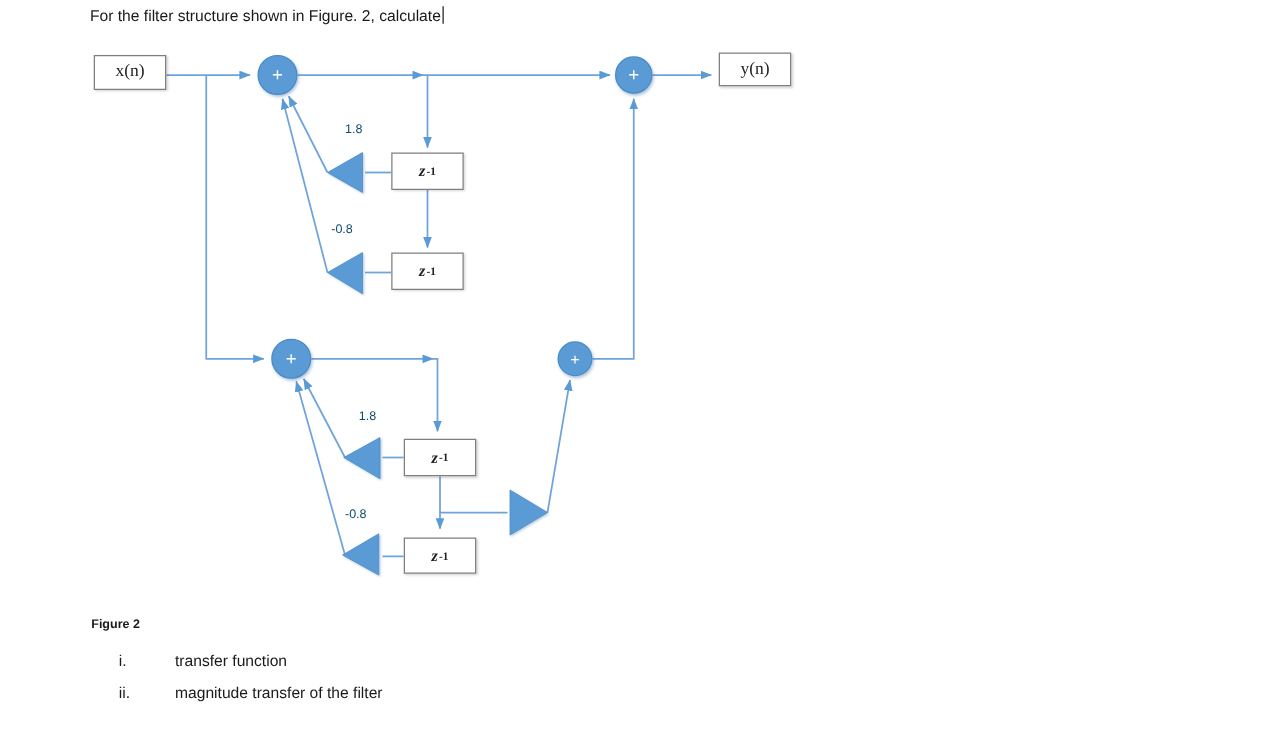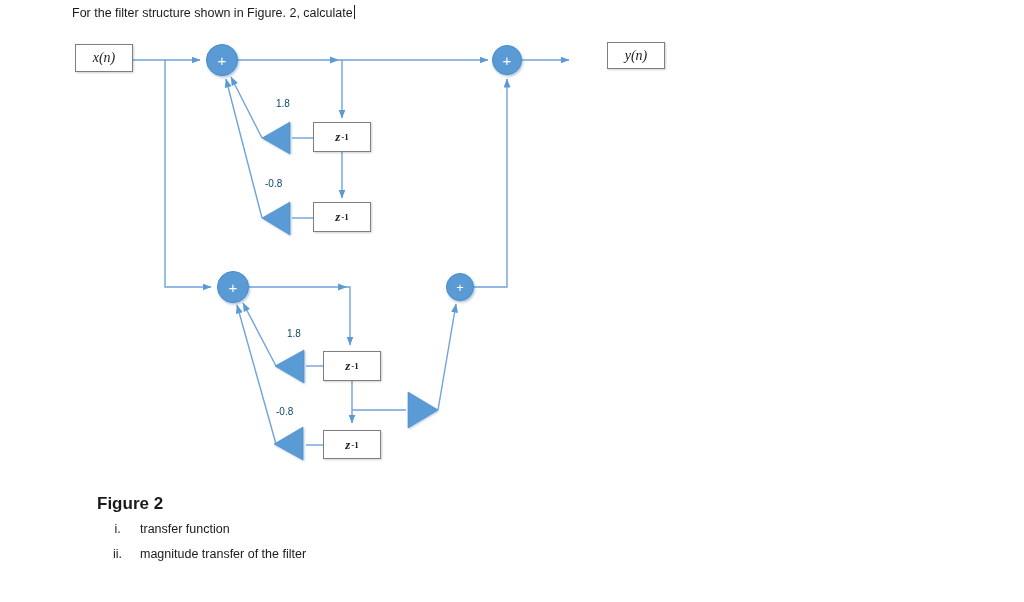--- a/index.html
+++ b/index.html
@@ -5,33 +5,33 @@
   html,body{margin:0;padding:0;background:#fff;}
   .page{position:relative;width:919px;height:602px;background:#ffffff;overflow:hidden;
         font-family:"Liberation Sans",sans-serif;color:#1f1f1f;padding-left:11px;}
   .abs{position:absolute;}
   .title-line{left:72px;top:5px;font-size:12.5px;color:#1a1a1a;white-space:nowrap;}
   .caret{display:inline-block;width:1px;height:14px;background:#222;vertical-align:-2px;margin-left:1px;}
   svg.wires{position:absolute;left:0;top:0;}
   .io-box{box-sizing:border-box;border:1.6px solid #7f7f7f;background:#fff;
           box-shadow:1px 1px 2px rgba(0,0,0,0.18);
           display:flex;align-items:center;justify-content:center;
-          font-family:"Liberation Serif",serif;font-style:italic;font-size:14px;color:#222;}
+          font-family:"Liberation Serif",serif;font-size:14px;color:#222;}
   .z-box{box-sizing:border-box;border:1.6px solid #7f7f7f;background:#fff;
          box-shadow:1px 1px 2px rgba(0,0,0,0.18);
          display:flex;align-items:center;justify-content:center;
          font-family:"Liberation Serif",serif;font-style:italic;font-weight:bold;font-size:13px;color:#222;}
   .z-box sup{font-size:9px;font-style:normal;margin-left:1px;line-height:0;}
   .adder{border-radius:50%;background:#5b9bd5;border:1px solid #4a8bc6;
          box-shadow:1px 1.5px 2.5px rgba(70,120,170,0.45);
          display:flex;align-items:center;justify-content:center;
          color:#fff;font-size:15px;font-weight:400;box-sizing:border-box;}
   .gain{font-size:10px;color:#0c4a6e;white-space:nowrap;}
-  .fig-caption{left:73px;top:494px;font-size:17px;font-weight:bold;color:#1a1a1a;margin-left:24px;}
-  .q-row{font-size:12.5px;color:#1a1a1a;white-space:nowrap;text-align:center;}
+  .fig-caption{left:73px;top:494px;font-size:10px;font-weight:bold;color:#1a1a1a;}
+  .q-row{font-size:12.5px;color:#1a1a1a;white-space:nowrap;}
   .q-num{display:inline-block;width:45px;}
   .tri{filter:drop-shadow(1px 1.5px 1px rgba(70,120,170,0.4));}
 </style>
 </head>
 <body>
 
 <div class="page">
 
   <div class="abs title-line">
     <span>For the filter structure shown in Figure. 2, calculate</span><span class="caret"></span>
@@ -87,21 +87,21 @@
       <polygon class="tri" points="290,202 290,235 262,218"></polygon>
       <polygon class="tri" points="304,350 304,383 275,366"></polygon>
       <polygon class="tri" points="303,427 303,460 274,444"></polygon>
       <polygon class="tri" points="408,392 408,428 438,410"></polygon>
     </g>
   </svg>
 
   <div class="abs io-box" style="left:75px;top:44px;width:58px;height:28px;">
     <span>x(n)</span>
   </div>
-  <div class="abs io-box" style="left:575px;top:42px;width:58px;height:27px;margin-left:32px;">
+  <div class="abs io-box" style="left:575px;top:42px;width:58px;height:27px;">
     <span>y(n)</span>
   </div>
 
   <div class="abs adder" style="left:206px;top:44px;width:32px;height:32px;">
     <span>+</span>
   </div>
   <div class="abs adder" style="left:492px;top:45px;width:30px;height:30px;">
     <span>+</span>
   </div>
   <div class="abs adder" style="left:217px;top:271px;width:32px;height:32px;">

